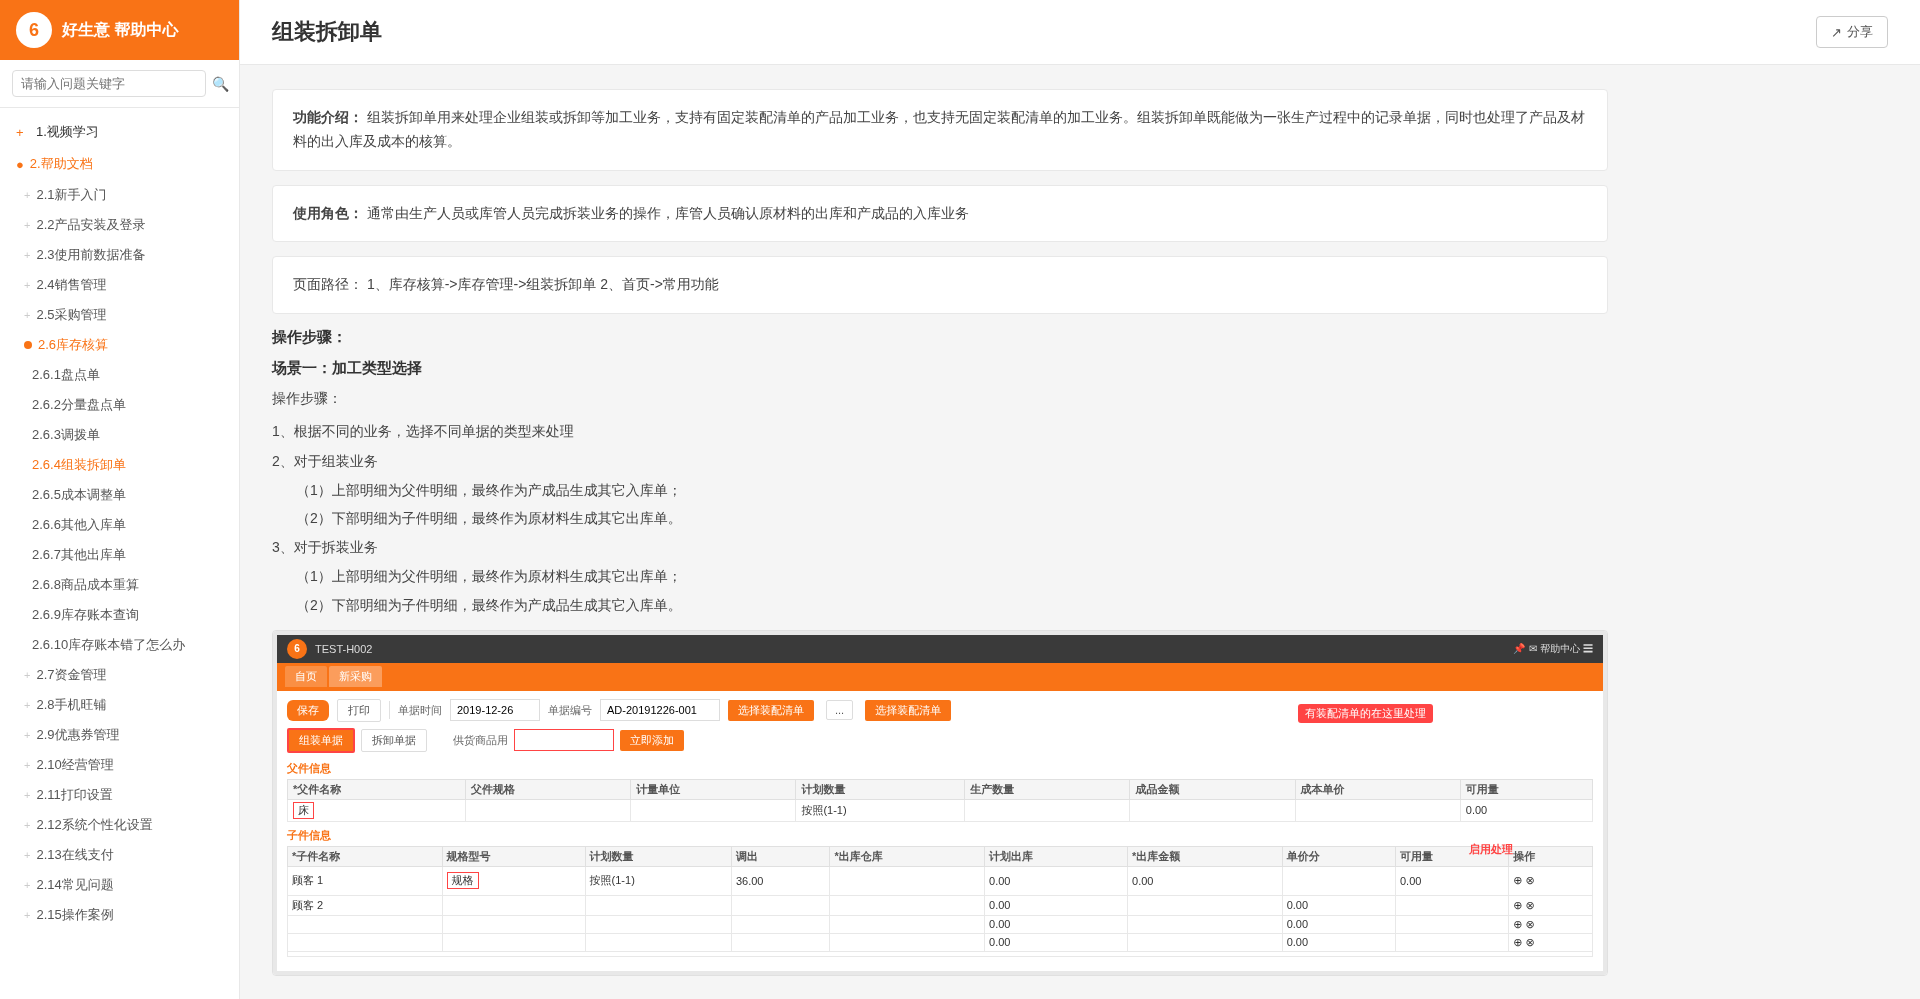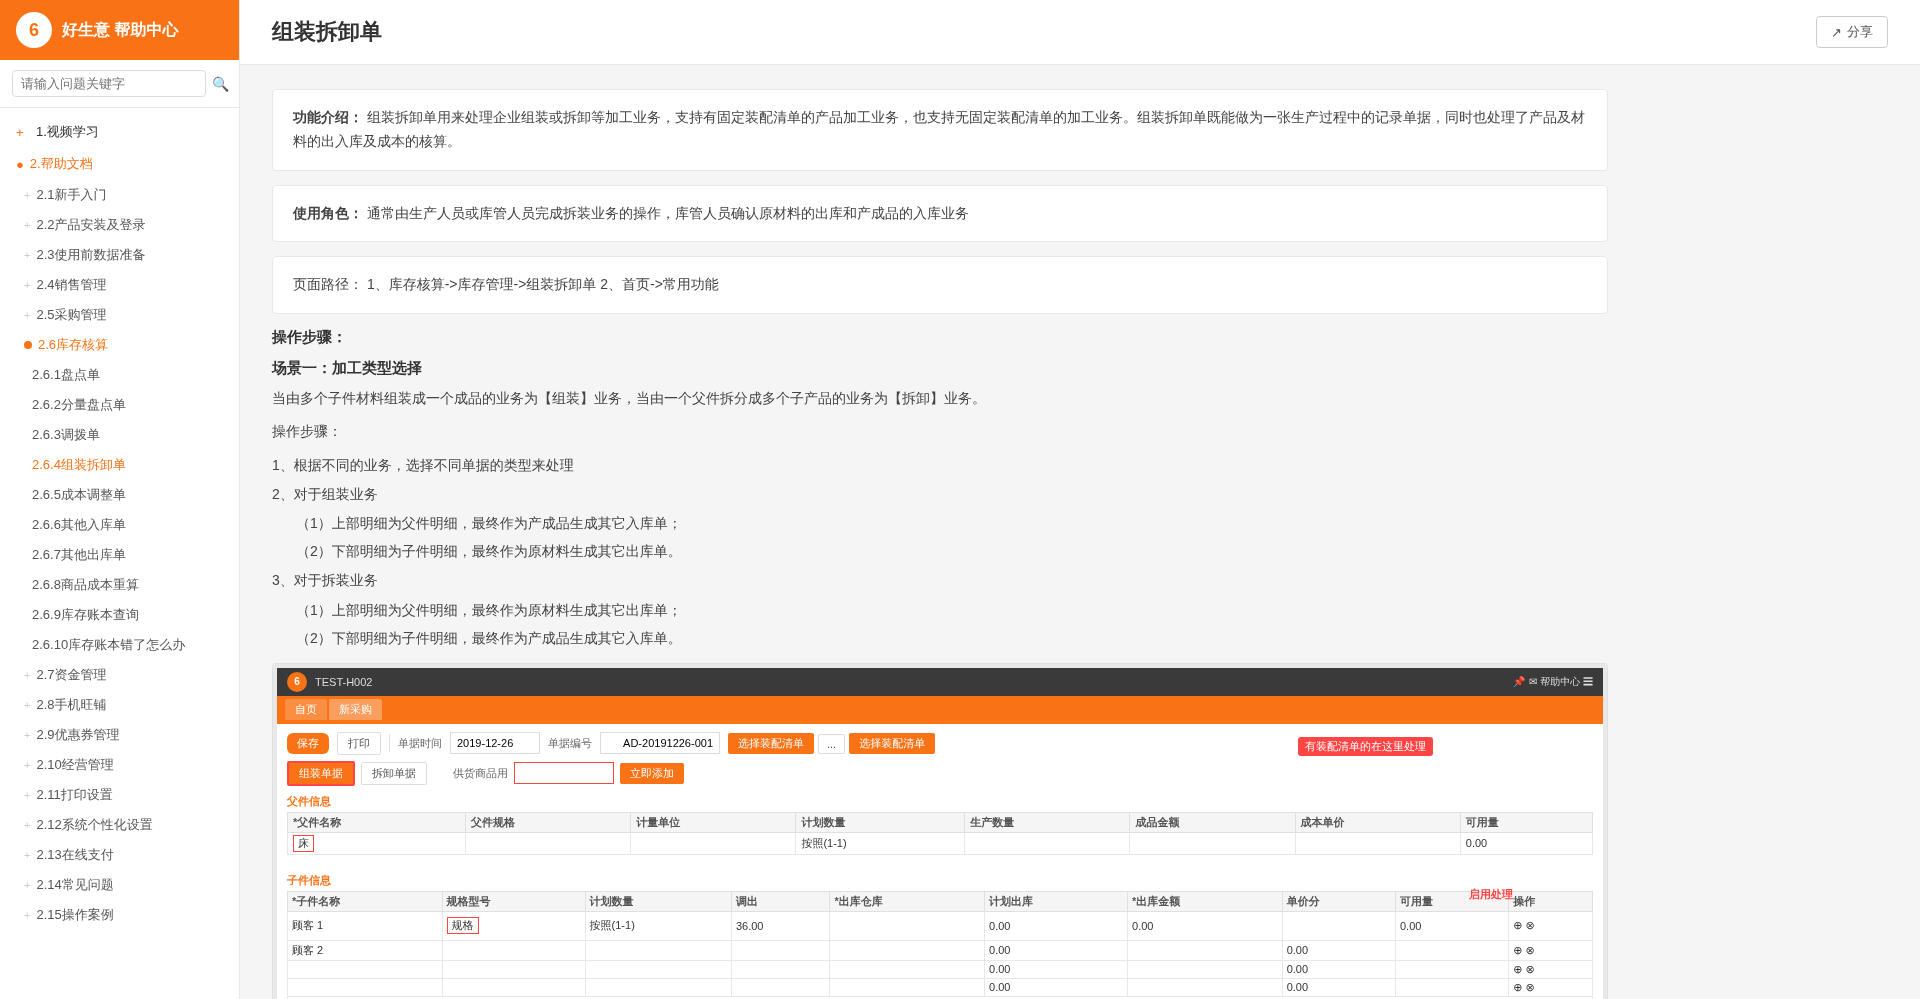--- a/index.html
+++ b/index.html
@@ -390,21 +390,20 @@
     <div class="info-block">
       <span style="font-weight:normal;margin-top:44px;">页面路径：</span>
       <span>1、库存核算-&gt;库存管理-&gt;组装拆卸单  2、首页-&gt;常用功能</span>
     </div>
 
     <div class="steps-block">
       <div class="section-title">操作步骤：</div>
 
       <div class="step-scenario">场景一：加工类型选择</div>
 
-      <div class="step-desc">当由多个子件材料组装成一个成品的业务为【组装】业务，当由一个父件拆分成多个子产品的业务为【拆卸】业务。</div>
 
       <div class="step-desc">操作步骤：</div>
 
       <div class="step-item">1、根据不同的业务，选择不同单据的类型来处理</div>
 
       <div class="step-item">2、对于组装业务</div>
       <div class="sub-step-item">（1）上部明细为父件明细，最终作为产成品生成其它入库单；</div>
       <div class="sub-step-item">（2）下部明细为子件明细，最终作为原材料生成其它出库单。</div>
 
       <div class="step-item">3、对于拆装业务</div>
@@ -431,23 +430,23 @@
 
             <div style="display:flex; align-items:center; gap:8px; margin-bottom:6px; flex-wrap:wrap;">
               <button style="background:#f97316; color:#fff; border:none; padding:3px 10px; border-radius:6px; font-size:11px; cursor:pointer;">保存</button>
               <button style="background:#fff; color:#555; border:1px solid #ddd; padding:3px 10px; border-radius:2px; font-size:11px; cursor:pointer;">打印</button>
               <div style="width:1px; height:18px; background:#e0e0e0;"></div>
 
               <span style="font-size:11px; color:#666;">单据时间</span>
               <input type="text" value="2019-12-26" style="border: 1px solid rgb(221, 221, 221); padding: 2px 6px; font-size: 11px; width: 90px; height: 22px;">
 
               <span style="font-size:11px; color:#666;">单据编号</span>
-              <input type="text" value="AD-20191226-001" style="border: 1px solid rgb(221, 221, 221); padding: 2px 6px; font-size: 11px; width: 120px; height: 22px; text-align: right;">
-
-              <div style="position:relative; display:inline-flex; align-items:flex-end; gap:4px;">
+              <input type="text" value="AD-20191226-001" style="border: 1px solid rgb(221, 221, 221); padding: 2px 6px; font-size: 11px; width: 120px; height: 22px;">
+
+              <div style="position:relative; display:inline-flex; align-items:flex-start; gap:12px;">
                 <button style="background:#f97316; color:#fff; border:none; padding:3px 10px; border-radius:2px; font-size:11px; cursor:pointer;">选择装配清单</button>
                 <button style="background:#fff; color:#555; border:1px solid #ddd; padding:3px 8px; border-radius:2px; font-size:11px; cursor:pointer;">...</button>
                 <button style="background:#f97316; color:#fff; border:none; padding:3px 10px; border-radius:2px; font-size:11px; cursor:pointer;">选择装配清单</button>
               </div>
             </div>
 
             <div style="position:relative; margin-bottom:2px;">
               <span style="position:absolute; right:160px; top:-24px; background:#ff4444; color:#fff; padding:2px 7px; border-radius:3px; font-size:11px; white-space:nowrap;">有装配清单的在这里处理</span>
             </div>
 
@@ -458,21 +457,21 @@
               <div style="margin-left:20px; display:flex; align-items:center; gap:6px;">
                 <span style="font-size:11px; color:#666;">供货商品用</span>
                 <input type="text" style="border: 1px solid rgb(255, 68, 68); padding: 2px 6px; font-size: 11px; width: 100px; height: 22px;">
               </div>
               <button style="background:#f97316; color:#fff; border:none; padding:3px 10px; border-radius:2px; font-size:11px; cursor:pointer;">立即添加</button>
             </div>
 
 
             <div style="color:#f97316; font-size:11px; font-weight:bold; margin-bottom:3px;">父件信息</div>
 
-            <table style="width:100%; border-collapse:collapse; font-size:11px; margin-bottom:18px;">
+            <table style="width:100%; border-collapse:collapse; font-size:11px; margin-bottom:6px;">
               <thead>
                 <tr style="background:#f5f5f5;">
                   <th style="border:1px solid #e0e0e0; padding:2px 5px; text-align:left; color:#555;">*父件名称</th>
                   <th style="border:1px solid #e0e0e0; padding:2px 5px; text-align:left; color:#555;">父件规格</th>
                   <th style="border:1px solid #e0e0e0; padding:2px 5px; text-align:left; color:#555;">计量单位</th>
                   <th style="border:1px solid #e0e0e0; padding:2px 5px; text-align:left; color:#555;">计划数量</th>
                   <th style="border:1px solid #e0e0e0; padding:2px 5px; text-align:left; color:#555;">生产数量</th>
                   <th style="border:1px solid #e0e0e0; padding:2px 5px; text-align:left; color:#555;">成品金额</th>
                   <th style="border:1px solid #e0e0e0; padding:2px 5px; text-align:left; color:#555;">成本单价</th>
                   <th style="border:1px solid #e0e0e0; padding:2px 5px; text-align:left; color:#555;">可用量</th>

